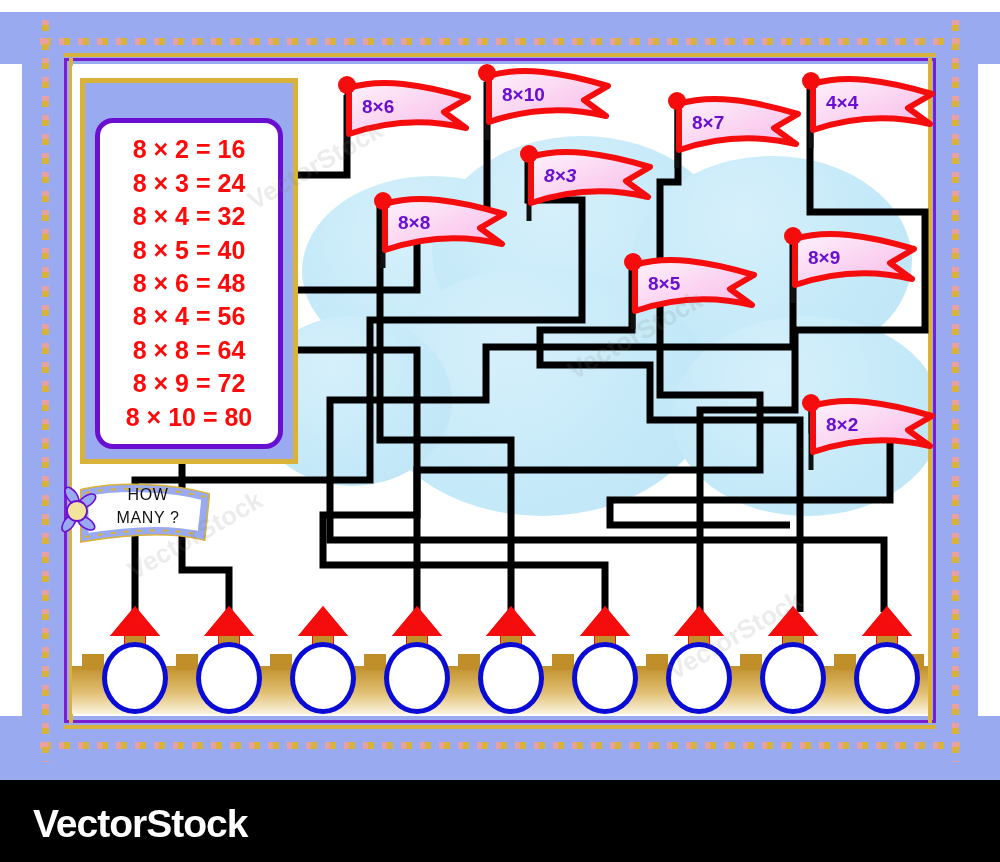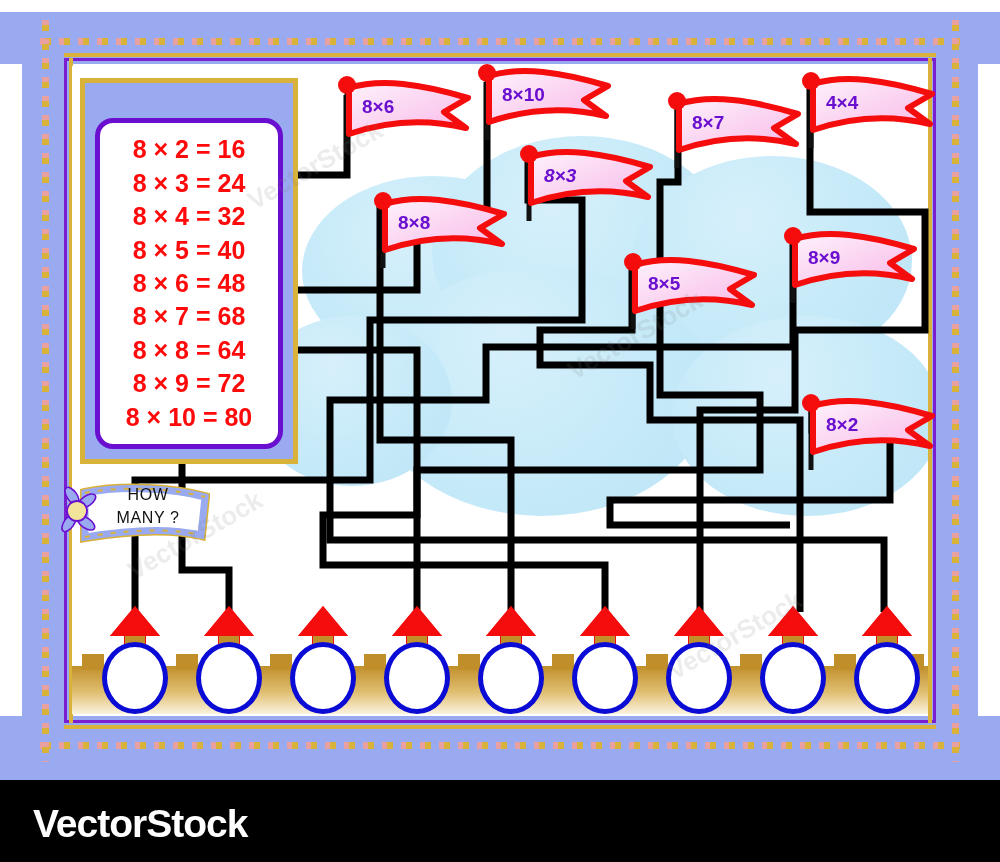--- a/index.html
+++ b/index.html
@@ -239,21 +239,21 @@
           </svg><span class="label" style="left:26px;top:22px;">8×2</span></div>
       </div>
 
     <div class="table-card">
       <div class="table-inner" id="table-rows">
           <div class="trow">8 × 2 = 16</div>
           <div class="trow">8 × 3 = 24</div>
           <div class="trow">8 × 4 = 32</div>
           <div class="trow">8 × 5 = 40</div>
           <div class="trow">8 × 6 = 48</div>
-          <div class="trow">8 × 7 = 68</div>
+          <div class="trow">8 × 4 = 56</div>
           <div class="trow">8 × 8 = 64</div>
           <div class="trow">8 × 9 = 72</div>
           <div class="trow">8 × 10 = 80</div>
         </div>
     </div>
 
     <div class="banner">
       <svg width="155" height="62" viewBox="0 0 155 62">
         <path d="M30,10 C70,2 120,6 150,14 L146,52 C112,44 66,48 30,54 Z" fill="#ffffff" stroke="#d9b23a" stroke-width="10"></path>
         <path d="M30,10 C70,2 120,6 150,14 L146,52 C112,44 66,48 30,54 Z" fill="#ffffff" stroke="#9aaaf0" stroke-width="7"></path>

